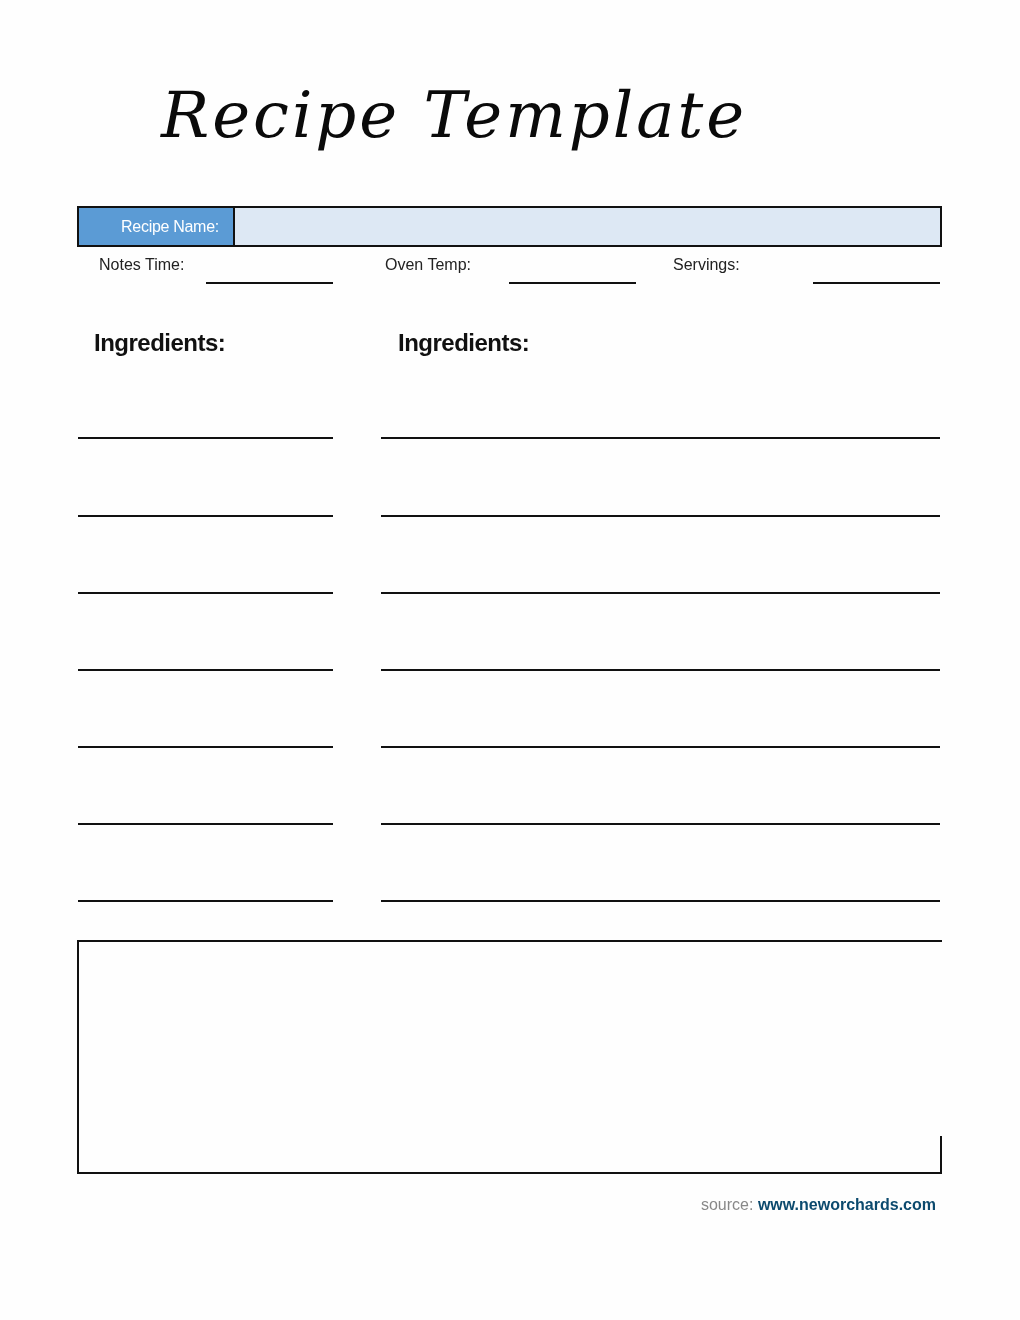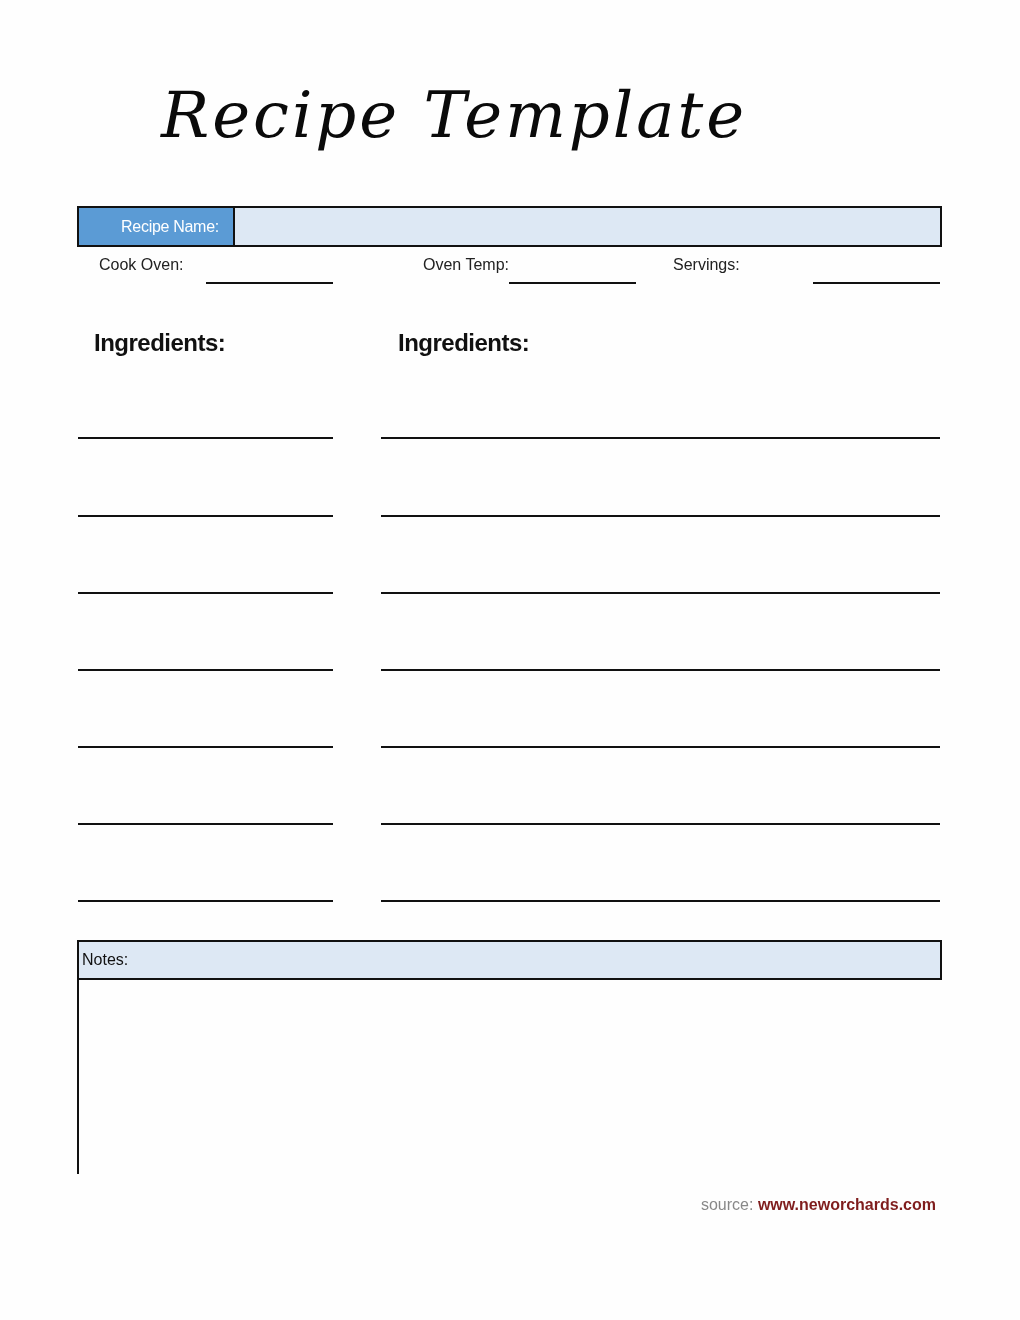--- a/index.html
+++ b/index.html
@@ -9,36 +9,36 @@
   .name-label { width:126px; background:#5b9bd5; color:#fff; font-size:16px; display:flex; align-items:center; justify-content:center; border-right:2px solid #111; letter-spacing:-0.3px;padding-left:28px; }
   .name-input { flex:1; background:#dde8f4; border:none; outline:none; font-size:16px; padding:0 8px; }
   .field-label { position:absolute; top:256px; font-size:16px; color:#222; }
   .field-line { position:absolute; top:282px; height:2px; background:#111; border:none; }
   .section-head { position:absolute; top:329px; font-size:24px; font-weight:bold; letter-spacing:-0.5px; }
   .rule { position:absolute; height:2px; background:#111; }
   .notes { position:absolute; left:77px; top:940px; width:861px; height:230px; border:2px solid #111; }
   .notes-head { height:36px; background:#dde8f4; border-bottom:2px solid #111; font-size:16px; display:flex; align-items:center; padding-left:3px; }
   .notes-body { width:100%; height:190px; border:none; outline:none; resize:none; background:#fefefe; font-family:"Liberation Sans", sans-serif; font-size:15px; }
   .source { position:absolute; top:1196px; right:84px; font-size:16px; color:#888; }
-  .source b { color:#7f1d1d; }
+  .source b { color:#0c4a6e; }
 </style>
 </head>
 <body>
 
 <div class="title">Recipe Template</div>
 
 <div class="name-row">
   <div class="name-label">Recipe Name:</div>
   <input class="name-input" value="" style="">
 </div>
 
-<div class="field-label" style="left:99px">Cook Oven:</div>
+<div class="field-label" style="left:99px">Notes Time:</div>
 <div class="field-line" style="left:206px;width:127px"></div>
 
-<div class="field-label" style="left:423px">Oven Temp:</div>
+<div class="field-label" style="left:385px">Oven Temp:</div>
 <div class="field-line" style="left:509px;width:127px"></div>
 
 <div class="field-label" style="left:673px">Servings:</div>
 <div class="field-line" style="left:813px;width:127px"></div>
 
 <div class="section-head" style="left:94px">Ingredients:</div>
 <div class="section-head" style="left:398px">Ingredients:</div>
 
 <div class="rule" style="left:78px;width:255px;top:437px"></div>
 <div class="rule" style="left:78px;width:255px;top:515px"></div>
@@ -50,20 +50,19 @@
 
 <div class="rule" style="left:381px;width:559px;top:437px"></div>
 <div class="rule" style="left:381px;width:559px;top:515px"></div>
 <div class="rule" style="left:381px;width:559px;top:592px"></div>
 <div class="rule" style="left:381px;width:559px;top:669px"></div>
 <div class="rule" style="left:381px;width:559px;top:746px"></div>
 <div class="rule" style="left:381px;width:559px;top:823px"></div>
 <div class="rule" style="left:381px;width:559px;top:900px"></div>
 
 <div class="notes">
-  <div class="notes-head">Notes:</div>
   <textarea class="notes-body" style=""></textarea>
 </div>
 
 <div class="source">
   <span>source:</span>
   <b>www.neworchards.com</b>
 </div>
 
 </body></html>

